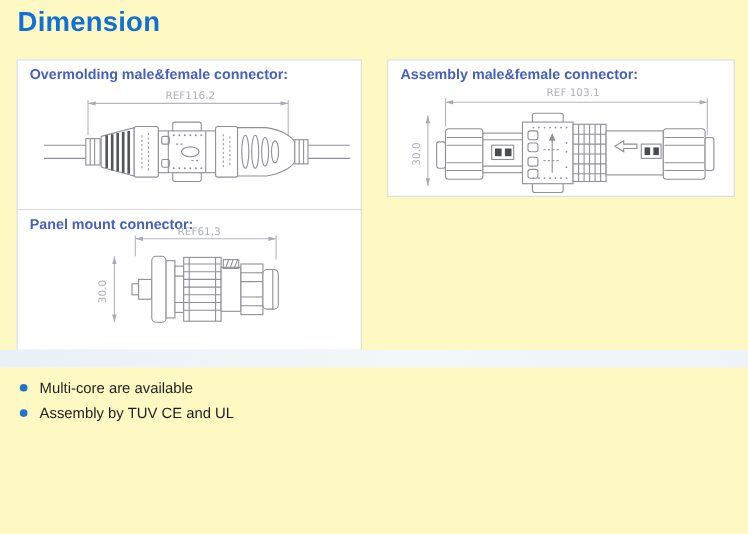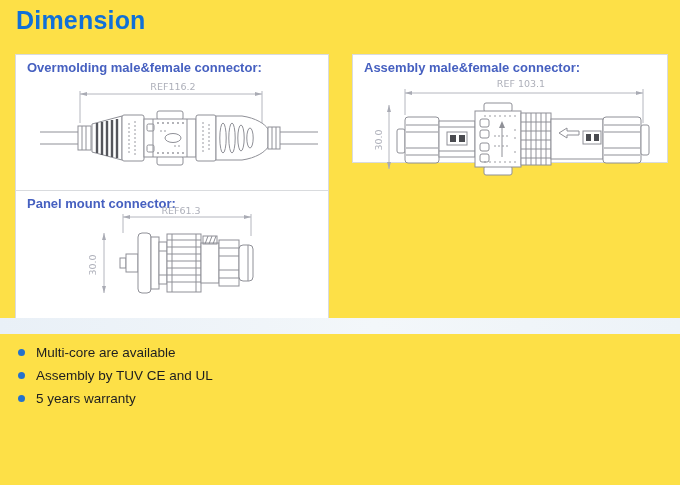--- a/index.html
+++ b/index.html
@@ -1,22 +1,22 @@
 <!DOCTYPE html>
 <html><head>
 <meta charset="utf-8">
 <style>
   html,body{margin:0;padding:0;background:#ffffff;}
-  #page{position:relative;width:680px;height:485px;background:#fde047;overflow:hidden;
+  #page{position:relative;width:680px;height:485px;background:#fef9c3;overflow:hidden;
         font-family:"Liberation Sans", sans-serif;}
   .page-title{position:absolute;left:16px;top:6px;font-size:25px;font-weight:bold;
         color:#1070d8;letter-spacing:0.2px;}
   .panel{position:absolute;background:#ffffff;border:1px solid #d9dbde;box-sizing:border-box;}
   #panel-overmolding{left:15px;top:54px;width:314px;height:142px;}
-  #panel-assembly{left:352px;top:54px;width:316px;height:109px;padding-left:35px;}
+  #panel-assembly{left:352px;top:54px;width:316px;height:125px;padding-left:35px;}
   #panel-mount{left:15px;top:190px;width:314px;height:129px;}
   .panel-header{position:absolute;left:11px;top:5px;font-size:13px;font-weight:bold;
         color:#4660c0;}
   .drawing{position:absolute;left:0;}
   .dim-text{fill:#aeb0ba;font-family:"DejaVu Sans", sans-serif;font-size:9.5px;}
   .dim-line{stroke:#b4b6be;stroke-width:1;fill:none;}
   .dim-arrow{fill:#a9abb4;stroke:none;}
   .ln{stroke:#8f9097;stroke-width:1;fill:none;}
   .ln-f{stroke:#8f9097;stroke-width:1;fill:#ffffff;}
   .rib{stroke:#55565c;stroke-width:2.4;fill:none;}
@@ -256,19 +256,15 @@
 
   <ul class="features">
     <li class="feature-item">
       <span class="bullet"></span>
       <span class="feature-label">Multi-core are available</span>
     </li>
     <li class="feature-item">
       <span class="bullet"></span>
       <span class="feature-label">Assembly by TUV CE and UL</span>
     </li>
-    <li class="feature-item">
-      <span class="bullet"></span>
-      <span class="feature-label">5 years warranty</span>
-    </li>
   </ul>
 
 </div>
 
 </body></html>

